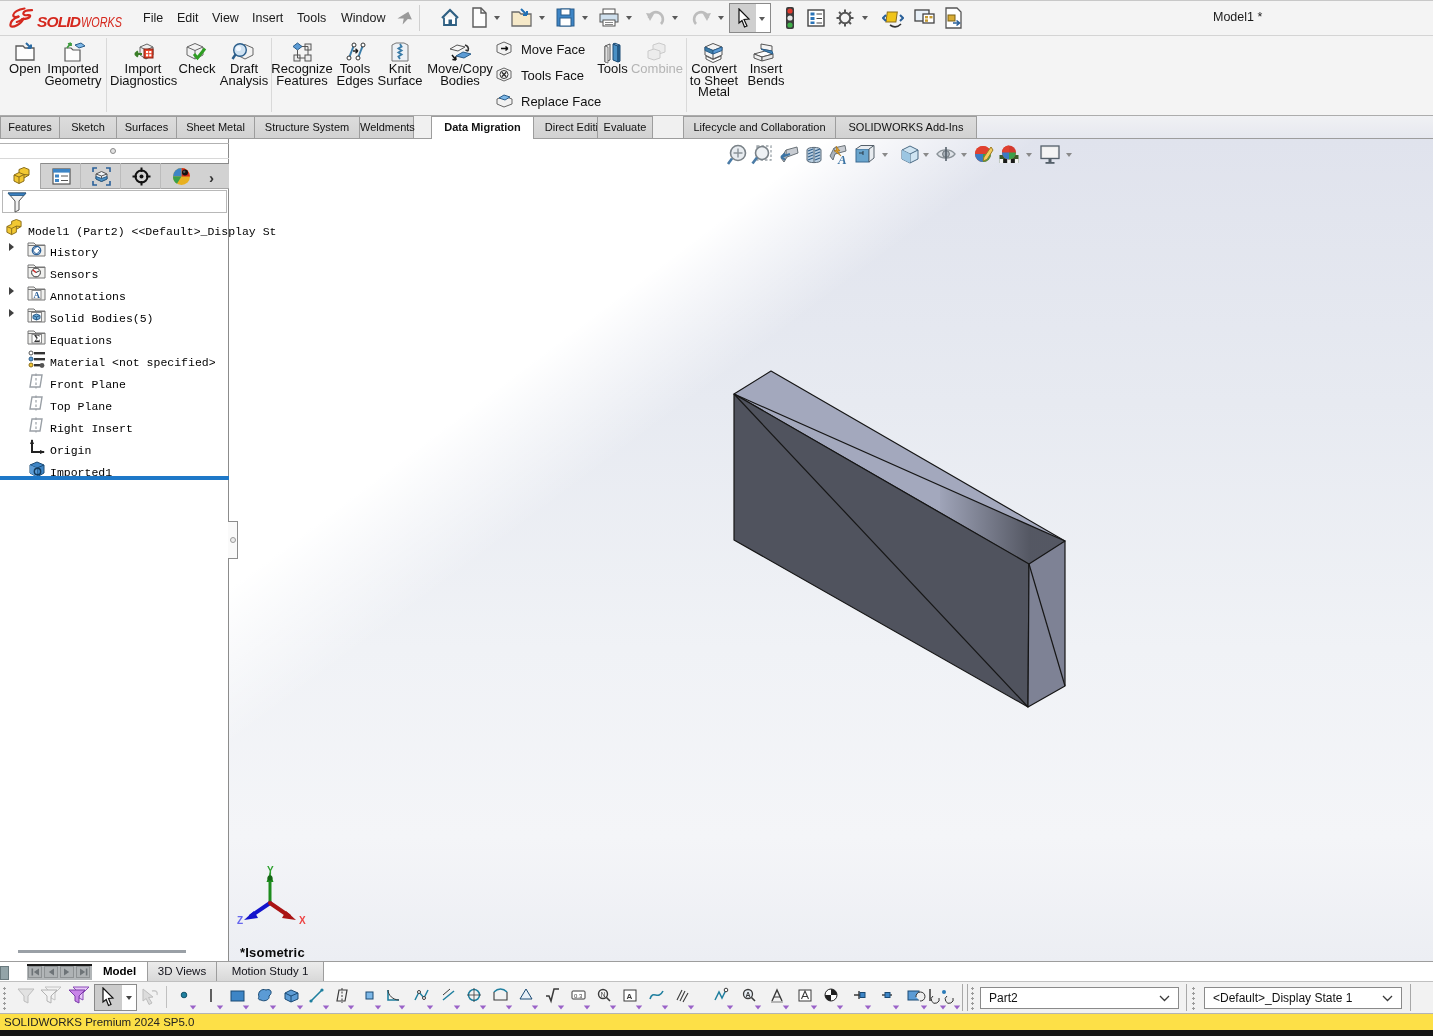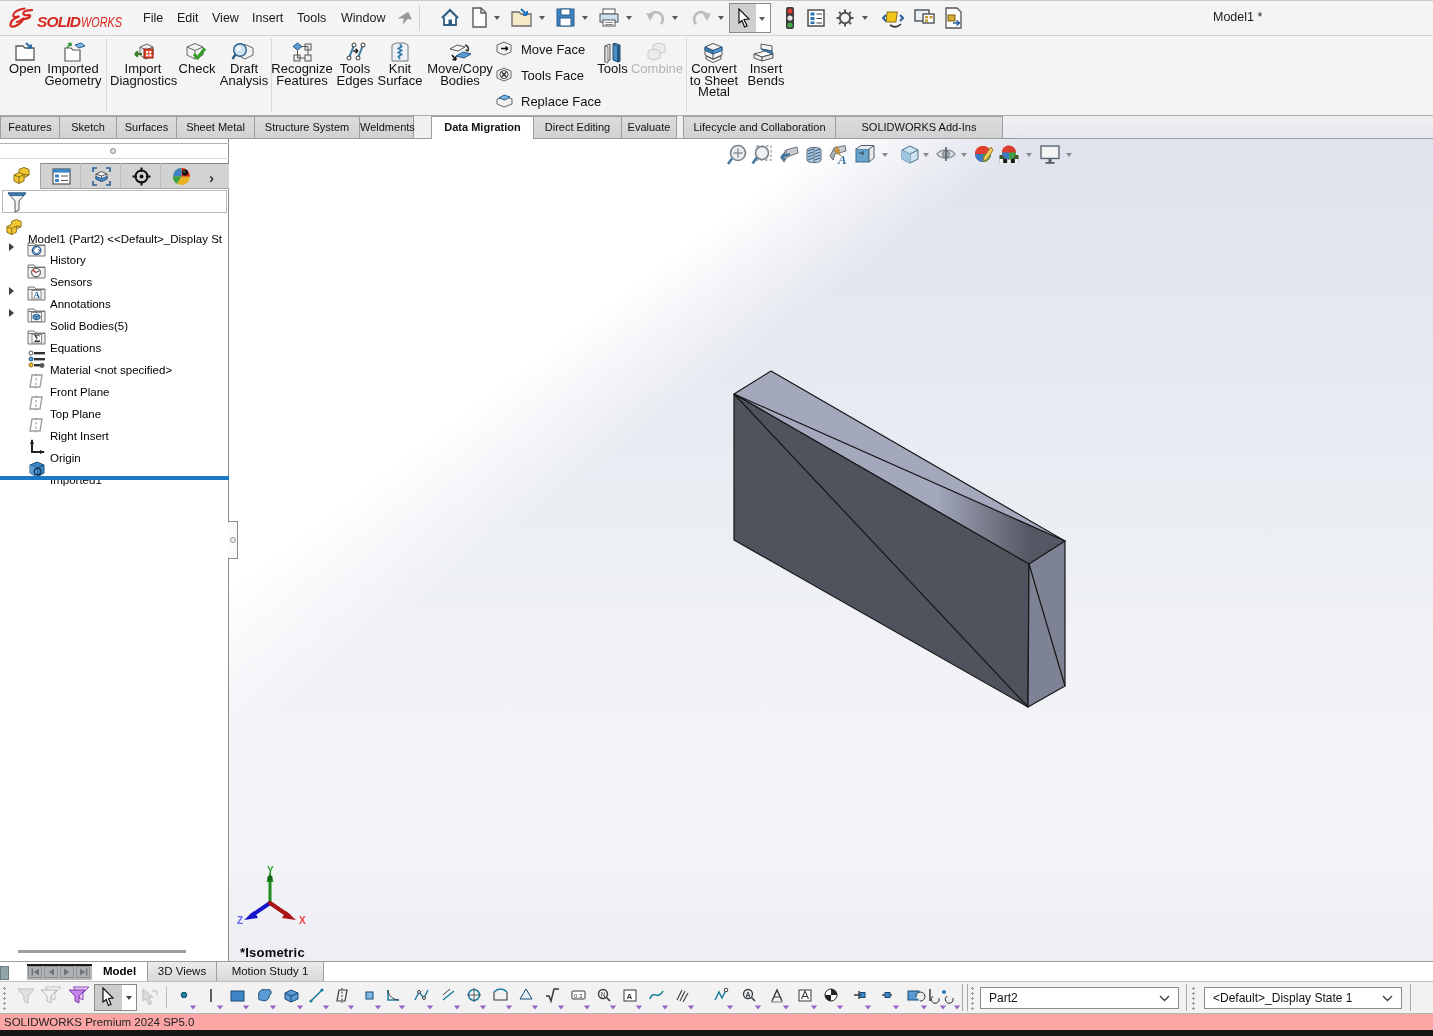--- a/index.html
+++ b/index.html
@@ -13,27 +13,27 @@
 .rlabel { position:absolute; font-size:13px; color:#111; text-align:center; line-height:11.5px; white-space:pre; }
 .ricon { position:absolute; top:42px; }
 #tabstrip { left:0; top:116px; width:1433px; height:23px; background:#f0f0f0; }
 .ctab { position:absolute; top:116px; height:22px; background:linear-gradient(#dcdcdc,#d2d2d2); border:1px solid #9d9d9d; border-bottom:none; font-size:11px; color:#111; text-align:center; line-height:21px; }
 .ctab.active { background:#fff; font-weight:bold; height:23px; z-index:3; }
 #tsline { position:absolute; left:0; top:138px; width:1433px; height:1px; background:#9d9d9d; }
 #tsrest { position:absolute; left:977px; top:116px; width:456px; height:22px; background:linear-gradient(#f0f1f4,#e6e8ef); }
 #viewport { left:229px; top:139px; width:1204px; height:822px; background:#e7eaf1; }
 #leftpanel { left:0; top:139px; width:229px; height:822px; background:#fff; border-right:1px solid #8c8c8c; }
 .treerow { position:absolute; left:0; width:229px; height:22px; font-size:11.5px; color:#000; }
-.treerow .txt { position:absolute; left:50px; top:16px; white-space:nowrap; }
+.treerow .txt { position:absolute; left:50px; top:8px; white-space:nowrap;font-family:Liberation Mono, monospace; }
 .treerow svg { position:absolute; left:27px; top:2px; }
 .exparrow { position:absolute; left:9px; top:5px; width:0; height:0; border-left:5px solid #404040; border-top:4.5px solid transparent; border-bottom:4.5px solid transparent; }
 #doctabs { left:0; top:961px; width:1433px; height:20px; background:#fff; border-top:1px solid #9d9d9d; }
 .dtab { position:absolute; top:962px; height:19px; font-size:11.5px; text-align:center; line-height:18px; }
 #bottombar { left:0; top:981px; width:1433px; height:33px; background:#f2f2f2; border-top:1px solid #c0c0c0; border-bottom:1px solid #b4b4b4; }
-#statusbar { left:0; top:1014px; width:1433px; height:16px; background:#fca5a5; font-size:11.5px; color:#222; line-height:16px; padding-left:4px; }
+#statusbar { left:0; top:1014px; width:1433px; height:16px; background:#fde047; font-size:11.5px; color:#222; line-height:16px; padding-left:4px; }
 #blackstrip { left:0; top:1030px; width:1433px; height:6px; background:#161616; }
 #isolabel { position:absolute; left:240px; top:945px; font-size:13px; font-weight:bold; color:#0a0a0a; letter-spacing:0.2px; }
 .hudarrow { position:absolute; width:0; height:0; border-left:3.5px solid transparent; border-right:3.5px solid transparent; border-top:4px solid #8a8a8a; top:153px; }
 .tbarrow { position:absolute; width:0; height:0; border-left:3.5px solid transparent; border-right:3.5px solid transparent; border-top:4px solid #5a5a5a; top:16px; }
 .grip { position:absolute; width:3px; background-image:radial-gradient(circle, #9a9a9a 1px, transparent 1.1px); background-size:3px 5px; }
 </style>
 </head>
 <body>
 
 <div id="menubar" class="abs"></div>
@@ -298,23 +298,23 @@
 <div id="tabstrip" class="abs"></div>
 <div id="tsrest" class="abs"></div>
 <div class="ctab" style="left:0px;width:60px">Features</div>
 <div class="ctab" style="left:59px;width:58px">Sketch</div>
 <div class="ctab" style="left:116px;width:61px">Surfaces</div>
 <div class="ctab" style="left:176px;width:79px">Sheet Metal</div>
 <div class="ctab" style="left:254px;width:106px">Structure System</div>
 <div class="ctab" style="left:359px;width:55px">Weldments</div>
 <div class="ctab active" style="left:431px;width:103px">Data Migration</div>
 <div class="ctab" style="left:533px;width:89px">Direct Editing</div>
-<div class="ctab" style="left:621px;width:56px">Evaluate</div>
+<div class="ctab" style="left:597px;width:56px">Evaluate</div>
 <div class="ctab" style="left:683px;width:153px">Lifecycle and Collaboration</div>
-<div class="ctab" style="left:835px;width:168px">SOLIDWORKS Add-Ins</div>
+<div class="ctab" style="left:835px;width:142px">SOLIDWORKS Add-Ins</div>
 <div id="tsline" class="abs"></div>
 
 <div id="viewport" class="abs"></div>
 <svg class="abs" style="left:229px;top:139px" width="1204" height="822" viewBox="0 0 1204 822">
   <defs>
     <linearGradient id="vbase" x1="0" y1="0" x2="0" y2="1">
       <stop offset="0" stop-color="#e0e3ed"></stop>
       <stop offset="0.32" stop-color="#e7eaf1"></stop>
       <stop offset="0.62" stop-color="#f0f2f6"></stop>
       <stop offset="0.85" stop-color="#f4f5f8"></stop>

